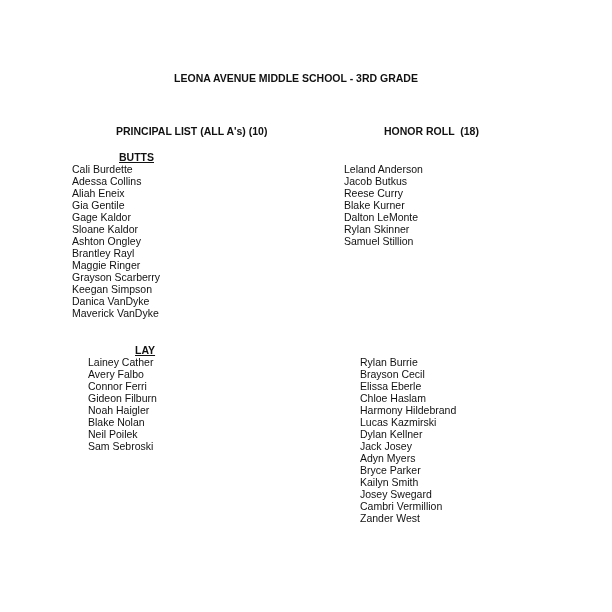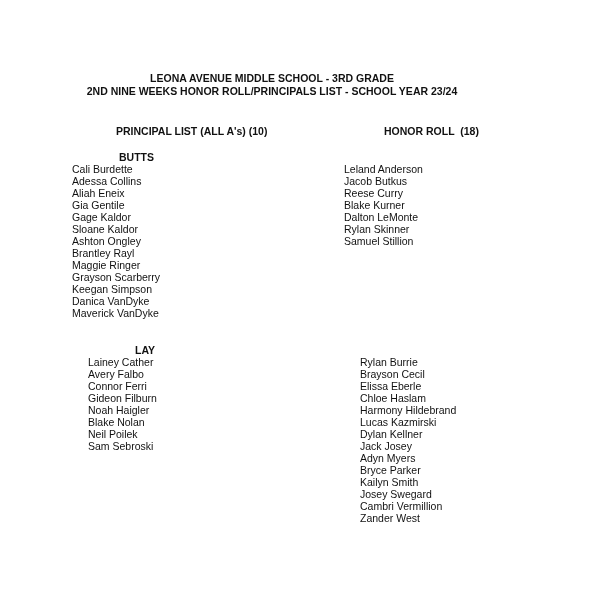--- a/index.html
+++ b/index.html
@@ -18,46 +18,47 @@
     }
     .title-block {
       position: absolute;
       top: 72px;
       left: 0;
       width: 544px;
       text-align: center;
       font-weight: bold;
       font-size: 10.5px;
       line-height: 13px;
+      padding-left: 24px;
     }
     .col {
       position: absolute;
       line-height: 12px;
     }
     .heading {
       font-weight: bold;
       height: 12px;
     }
     .section-head {
       font-weight: bold;
+      text-decoration: underline;
       height: 12px;
       padding-left: 47px;
     }
     .name {
       height: 12px;
       white-space: nowrap;
     }
     .abs { position: absolute; }
   </style>
 </head>
 <body>
 
 <div class="title-block">
   <div>LEONA AVENUE MIDDLE SCHOOL - 3RD GRADE</div>
-  <div>2ND NINE WEEKS HONOR ROLL/PRINCIPALS LIST - SCHOOL YEAR 23/24</div>
 </div>
 
 <div class="heading abs" style="left:72px; top:125px;margin-left:44px;">PRINCIPAL LIST (ALL A's) (10)</div>
 
 <div class="col" style="left:72px; top:151px;">
   <div class="section-head">BUTTS</div>
   <div class="name">Cali Burdette</div>
   <div class="name">Adessa Collins</div>
   <div class="name">Aliah Eneix</div>
   <div class="name">Gia Gentile</div>

